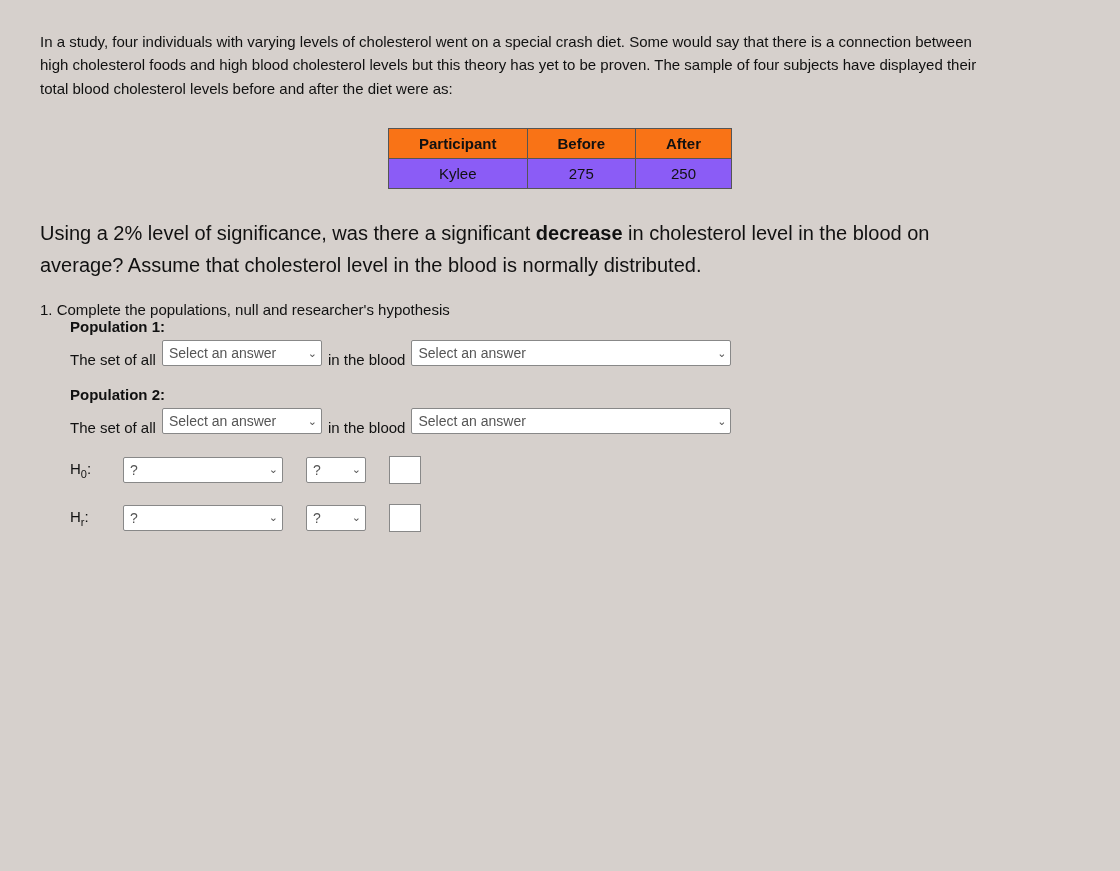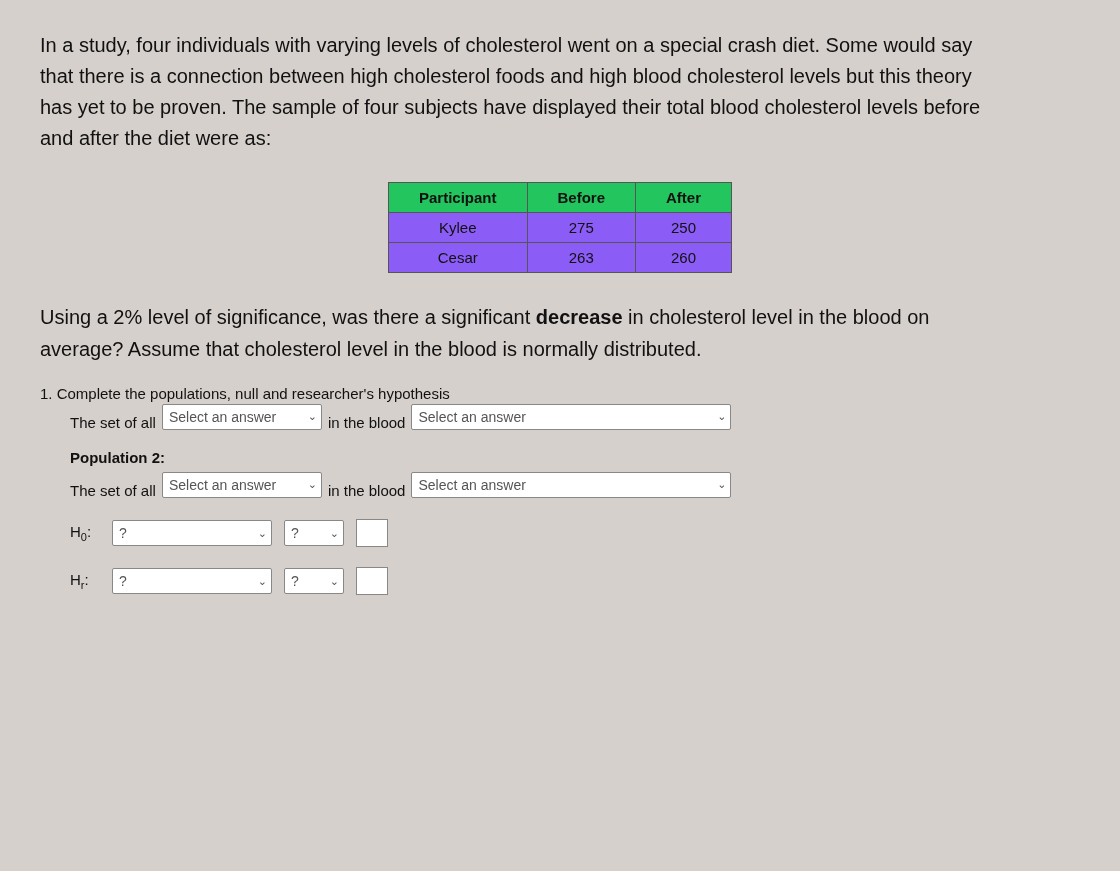--- a/index.html
+++ b/index.html
@@ -15,21 +15,21 @@
       color: #111;
       width: 1120px;
       min-height: 871px;
       padding: 30px 40px;
     }
 
     .intro-text {
       max-width: 960px;
       line-height: 1.55;
       margin-bottom: 28px;
-      font-size: 20px;
+      font-size: 15px;
     }
 
     .table-wrapper {
       display: flex;
       justify-content: center;
       margin-bottom: 28px;
     }
 
     .data-table {
       border-collapse: collapse;
@@ -38,21 +38,21 @@
     .data-table th, .data-table td {
       border: 1px solid #555;
       padding: 6px 30px;
       text-align: center;
       font-size: 15px;
       background: #8b5cf6;
     }
 
     .data-table th {
       font-weight: bold;
-      background: #22c55e;
+      background: #f97316;
     }
 
     .col-participant {
       border-right: 2px solid #555;
     }
 
     .col-before {
       border-right: 2px solid #555;
     }
 
@@ -121,21 +121,21 @@
       color: #555;
     }
 
     .select-wrapper-wide select {
       min-width: 320px;
     }
 
     .h0-row, .hr-row {
       display: flex;
       align-items: center;
-      gap: 12px;
+      gap: 23px;
       margin-bottom: 14px;
       font-size: 15px;
       margin-top: 20px;
     }
 
     .h-label {
       font-size: 15px;
       min-width: 30px;
     }
 
@@ -169,38 +169,34 @@
         <th class="col-before">Before</th>
         <th>After</th>
       </tr>
     </thead>
     <tbody id="table-body">
     <tr>
           <td class="col-participant">Kylee</td>
           <td class="col-before">275</td>
           <td>250</td>
         </tr>
-        <tr>
-          <td class="col-participant">Cesar</td>
-          <td class="col-before">263</td>
-          <td>260</td>
-        </tr>
       </tbody>
   </table>
 </div>
 
 <p class="question-text">
   <span>Using a 2% level of significance, was there a significant </span><b>decrease</b><span> in cholesterol level in the blood on average? Assume that cholesterol level in the blood is normally distributed.</span>
 </p>
 
 <p class="section-title">1. Complete the populations, null and researcher's hypothesis</p>
 
 <div class="hypothesis-section">
 
   <div class="population-block">
+    <div class="population-label">Population 1:</div>
     <div class="population-row">
       <span class="inline-text">The set of all</span>
       <div class="select-wrapper">
         <select>
           <option value="" disabled="" selected="">Select an answer</option>
         </select>
         <span class="chevron">⌄</span>
       </div>
       <span class="inline-text">in the blood</span>
       <div class="select-wrapper select-wrapper-wide">

